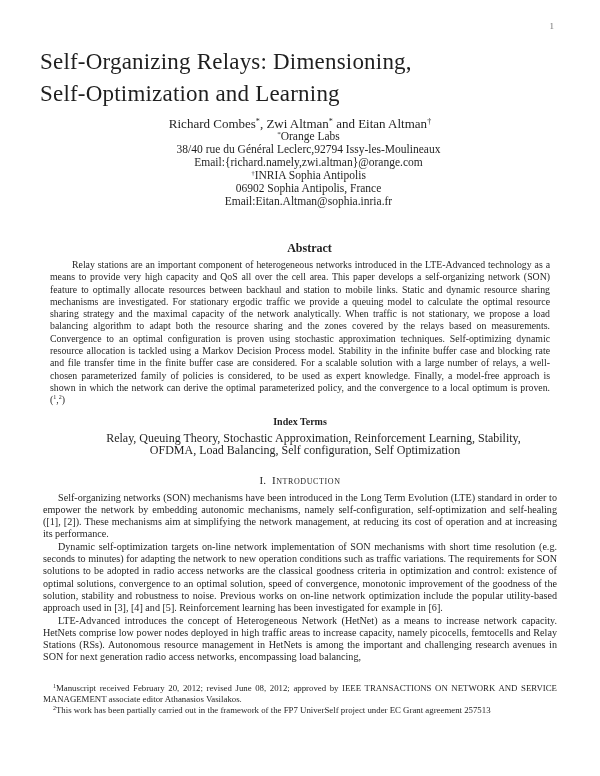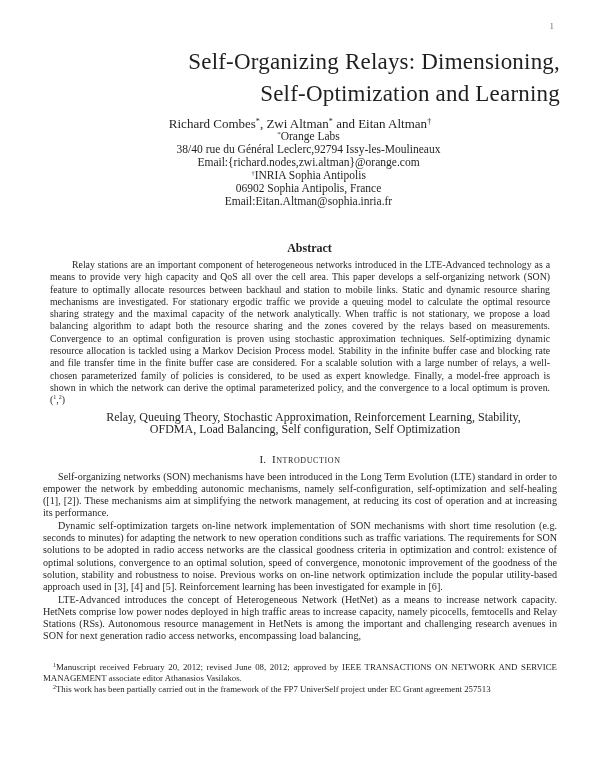--- a/index.html
+++ b/index.html
@@ -14,21 +14,21 @@
   }
   .page-number {
     position: absolute;
     top: 21px;
     right: 46px;
     font-size: 9px;
     color: #6e6e6e;
   }
   .title {
     margin: 46px 40px 0 40px;
-    text-align: right;
+    text-align: left;
     font-size: 23px;
     font-weight: normal;
     line-height: 32px;
     letter-spacing: 0.2px;
   }
   .authors {
     margin-top: 7px;
     text-align: center;
     font-size: 13px;
     line-height: 13px;
@@ -110,30 +110,31 @@
 
   <div class="page-number">1</div>
 
   <h1 class="title"><span>Self-Organizing Relays: Dimensioning,</span><br><span>Self-Optimization and Learning</span></h1>
 
   <div class="authors"><span>Richard Combes</span><sup class="mark">*</sup><span>, </span><span>Zwi Altman</span><sup class="mark">*</sup><span> and </span><span>Eitan Altman</span><sup class="mark">†</sup></div>
 
   <div class="affiliation">
     <div><sup class="mark">*</sup><span>Orange Labs</span></div>
     <div>38/40 rue du Général Leclerc,92794 Issy-les-Moulineaux</div>
-    <div>Email:{richard.nodes,zwi.altman}@orange.com</div>
+    <div>Email:{richard.namely,zwi.altman}@orange.com</div>
     <div><sup class="mark">†</sup><span>INRIA Sophia Antipolis</span></div>
     <div>06902 Sophia Antipolis, France</div>
     <div>Email:Eitan.Altman@sophia.inria.fr</div>
   </div>
 
   <div class="abstract-heading">Abstract</div>
 
   <p class="abstract-body"><span>Relay stations are an important component of heterogeneous networks introduced in the LTE-Advanced technology as a means to provide very high capacity and QoS all over the cell area. This paper develops a self-organizing network (SON) feature to optimally allocate resources between backhaul and station to mobile links. Static and dynamic resource sharing mechanisms are investigated. For stationary ergodic traffic we provide a queuing model to calculate the optimal resource sharing strategy and the maximal capacity of the network analytically. When traffic is not stationary, we propose a load balancing algorithm to adapt both the resource sharing and the zones covered by the relays based on measurements. Convergence to an optimal configuration is proven using stochastic approximation techniques. Self-optimizing dynamic resource allocation is tackled using a Markov Decision Process model. Stability in the infinite buffer case and blocking rate and file transfer time in the finite buffer case are considered. For a scalable solution with a large number of relays, a well-chosen parameterized family of policies is considered, to be used as expert knowledge. Finally, a model-free approach is shown in which the network can derive the optimal parameterized policy, and the convergence to a local optimum is proven. </span><span>(</span><sup class="mark">1</sup><span>,</span><sup class="mark">2</sup><span>)</span></p>
 
+  <div class="index-heading">Index Terms</div>
 
   <p class="index-body">Relay, Queuing Theory, Stochastic Approximation, Reinforcement Learning, Stability, OFDMA, Load Balancing, Self configuration, Self Optimization</p>
 
   <div class="section-heading"><span class="sec-num">I.</span><span class="sec-text">Introduction</span></div>
 
   <p class="body-par first">Self-organizing networks (SON) mechanisms have been introduced in the Long Term Evolution (LTE) standard in order to empower the network by embedding autonomic mechanisms, namely self-configuration, self-optimization and self-healing ([1], [2]). These mechanisms aim at simplifying the network management, at reducing its cost of operation and at increasing its performance.</p>
   <p class="body-par">Dynamic self-optimization targets on-line network implementation of SON mechanisms with short time resolution (e.g. seconds to minutes) for adapting the network to new operation conditions such as traffic variations. The requirements for SON solutions to be adopted in radio access networks are the classical goodness criteria in optimization and control: existence of optimal solutions, convergence to an optimal solution, speed of convergence, monotonic improvement of the goodness of the solution, stability and robustness to noise. Previous works on on-line network optimization include the popular utility-based approach used in [3], [4] and [5]. Reinforcement learning has been investigated for example in [6].</p>
   <p class="body-par">LTE-Advanced introduces the concept of Heterogeneous Network (HetNet) as a means to increase network capacity. HetNets comprise low power nodes deployed in high traffic areas to increase capacity, namely picocells, femtocells and Relay Stations (RSs). Autonomous resource management in HetNets is among the important and challenging research avenues in SON for next generation radio access networks, encompassing load balancing,</p>
 
   <div class="footnotes">

